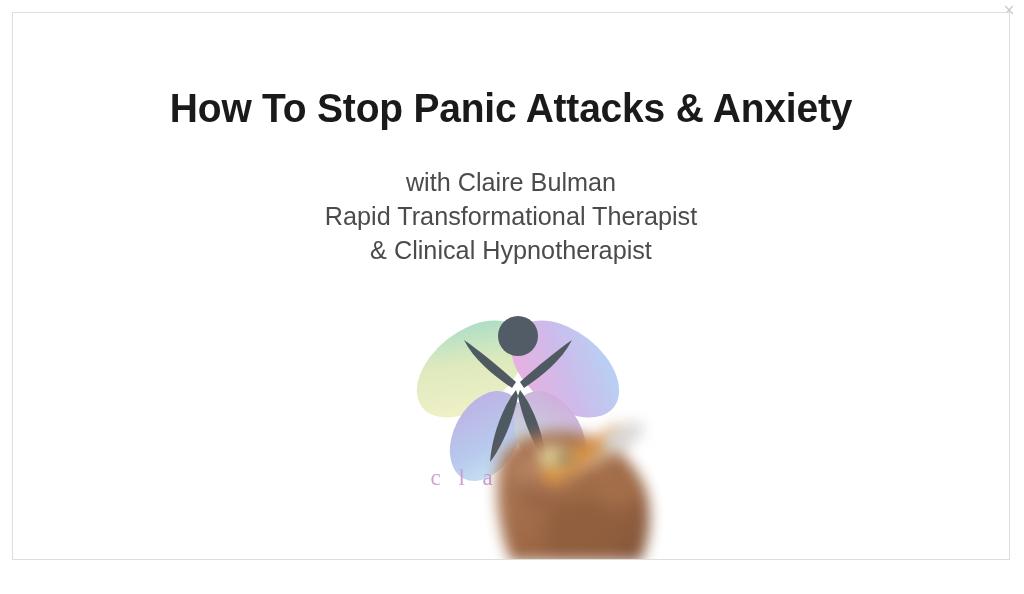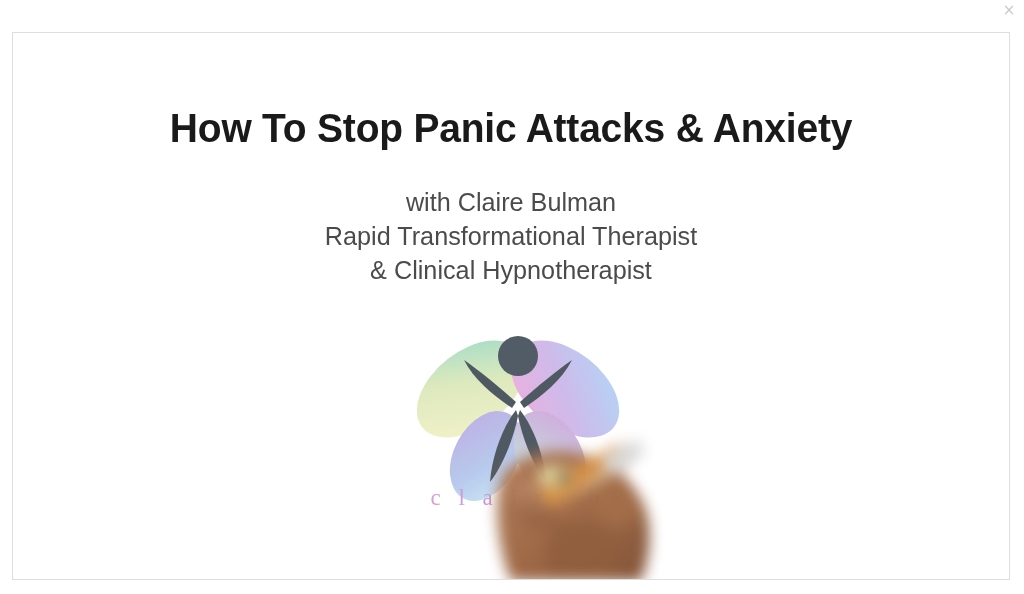--- a/index.html
+++ b/index.html
@@ -41,21 +41,20 @@
   .slide-card {
     position: absolute;
     left: 12px;
     top: 12px;
     width: 998px;
     height: 548px;
     background: #ffffff;
     border: 1px solid #dedede;
     box-sizing: border-box;
     overflow: hidden;
-    margin-top: 20px;
   }
 
   .slide-inner {
     position: absolute;
     left: 0;
     top: 0;
     width: 100%;
     height: 100%;
   }
 

